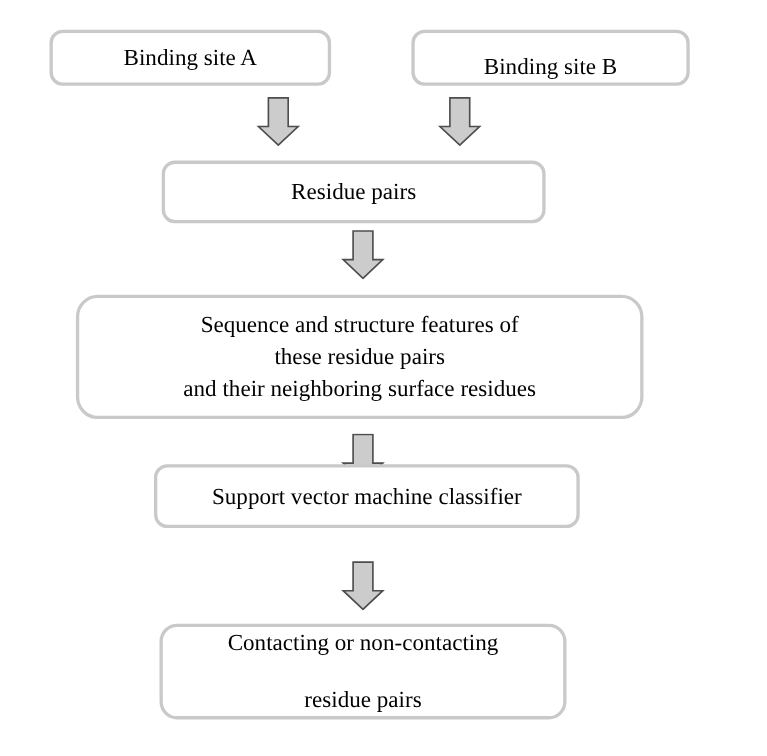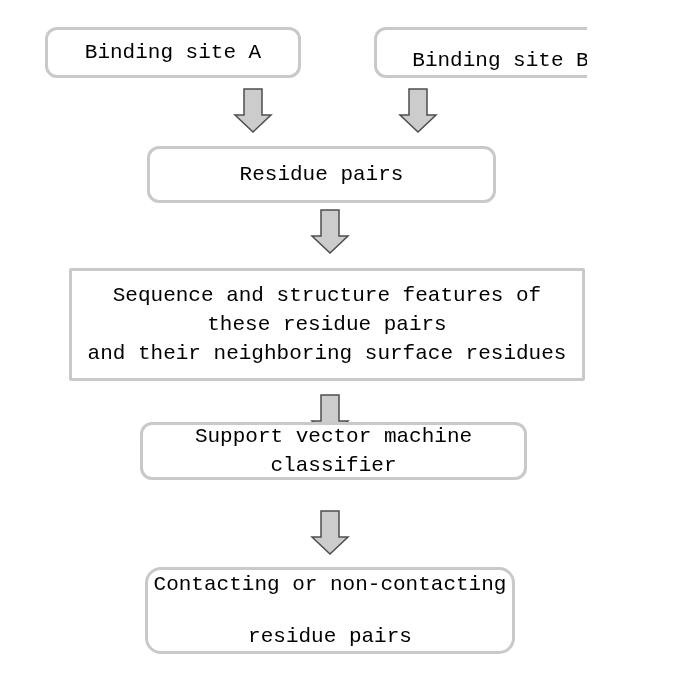--- a/index.html
+++ b/index.html
@@ -5,42 +5,43 @@
   html, body {
     margin: 0;
     padding: 0;
     background: #ffffff;
   }
   .canvas {
     position: relative;
     width: 587px;
     height: 687px;
     background: var(--background, #ffffff);
-    font-family: Liberation Mono, monospace;
+    font-family: Liberation Serif, serif;
     overflow: hidden;
+    padding-left: 48px;
   }
   .node {
     position: absolute;
     box-sizing: border-box;
     background: var(--box-fill, #ffffff);
     border: 3px solid var(--box-border, #c9c9c9);
     border-radius: 12px;
     display: flex;
     flex-direction: column;
     align-items: center;
     justify-content: center;
     text-align: center;
     color: var(--text, #000000);
     font-size: 21px;
     line-height: 29px;
   }
   .node-a        { left: 45px;  top: 27px;  width: 256px; height: 51px; }
   .node-b        { left: 374px; top: 27px;  width: 253px; height: 51px; justify-content: flex-end; }
   .node-residue  { left: 147px; top: 146px; width: 349px; height: 57px; }
-  .node-features { left: 69px;  top: 268px; width: 516px; height: 113px; border-radius: 2px; }
+  .node-features { left: 69px;  top: 268px; width: 516px; height: 113px; border-radius: 20px; }
   .node-svm      { left: 140px; top: 422px; width: 387px; height: 58px; }
   .node-output   { left: 145px; top: 567px; width: 370px; height: 87px; border-radius: 16px; justify-content: space-between; }
   .arrow {
     position: absolute;
     width: 40px;
     height: 45px;
   }
   .arrow polygon {
     fill: var(--arrow-fill, #cccccc);
     stroke: var(--arrow-outline, #4d4d4d);

